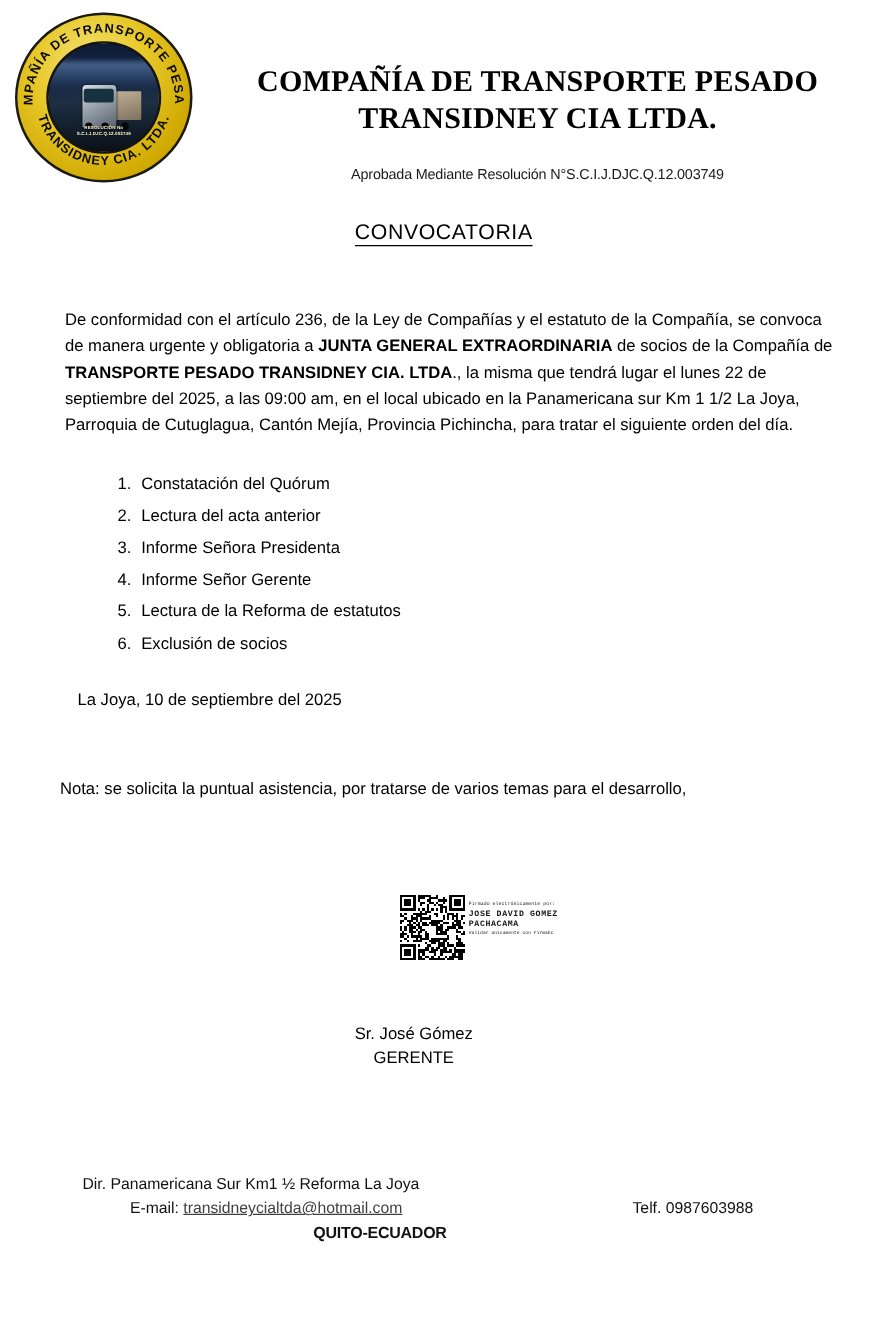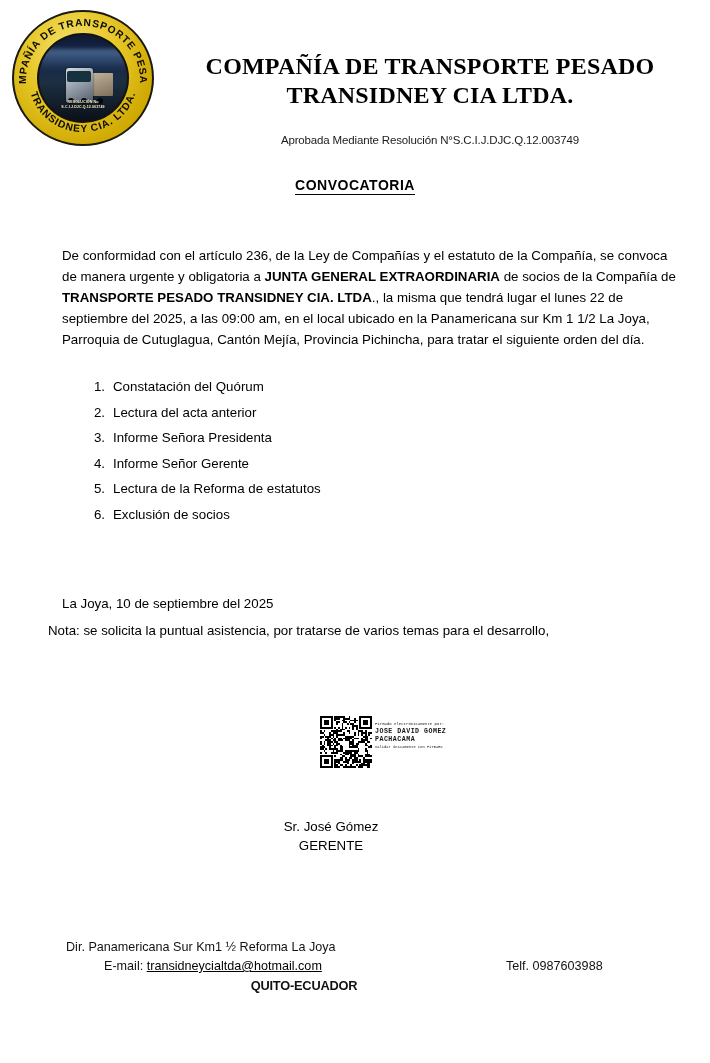--- a/index.html
+++ b/index.html
@@ -168,31 +168,31 @@
   
   .doc-heading {
     position: absolute;
     left: 0;
     top: 176px;
     width: 710px;
     text-align: center;
   }
   .doc-heading span {
     font-family: "Liberation Sans", sans-serif;
-    font-weight: bold;
-    font-size: 14px;
+    font-weight: normal;
+    font-size: 17px;
     letter-spacing: 0.5px;
     border-bottom: 1.6px solid #000;
     padding-bottom: 1px;
   }
 
   
   .body-para {
     position: absolute;
-    left: 62px;
+    left: 52px;
     top: 245px;
     width: 618px;
     font-family: "Liberation Sans", sans-serif;
     font-size: 13.3px;
     line-height: 21px;
     text-align: left;
     color: #000;
   }
   .body-para b { font-weight: bold; }
 
@@ -224,21 +224,20 @@
 
   
   .placedate {
     position: absolute;
     left: 62px;
     top: 550px;
     font-family: "Liberation Sans", sans-serif;
     font-size: 13.3px;
     line-height: 20px;
     color: #000;
-    margin-top: 44px;
   }
 
   
   .note {
     position: absolute;
     left: 48px;
     top: 620px;
     width: 610px;
     font-family: Liberation Sans, sans-serif;
     font-size: 13.3px;
@@ -321,21 +320,21 @@
   }
   .footer-email {
     position: absolute;
     left: 104px;
     top: 19px;
     font-size: 12.6px;
     line-height: 18px;
     white-space: nowrap;
   }
   .footer-email a {
-    color: #000000;
+    color: #404040;
     text-decoration: underline;
     margin-top: 22px;
   }
   .footer-tel {
     position: absolute;
     left: 506px;
     top: 19px;
     font-size: 12.6px;
     line-height: 18px;
     white-space: nowrap;

